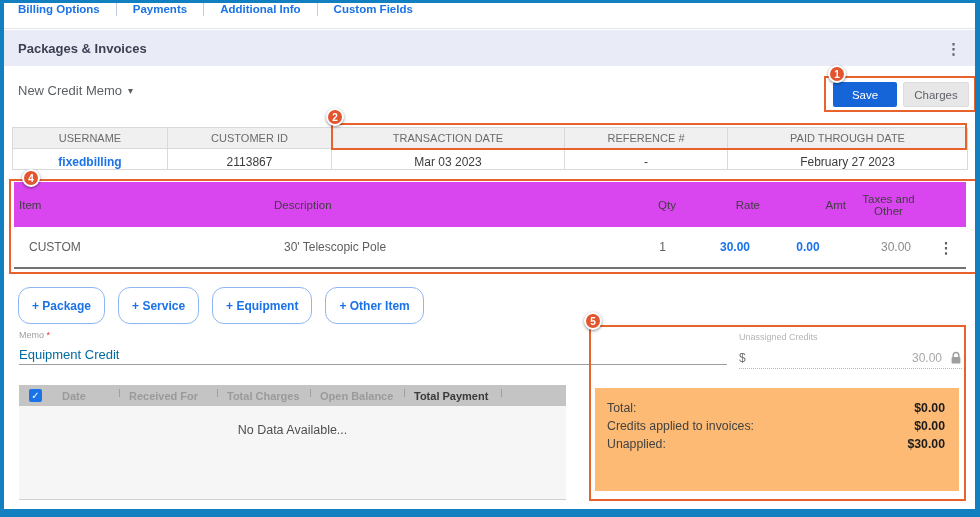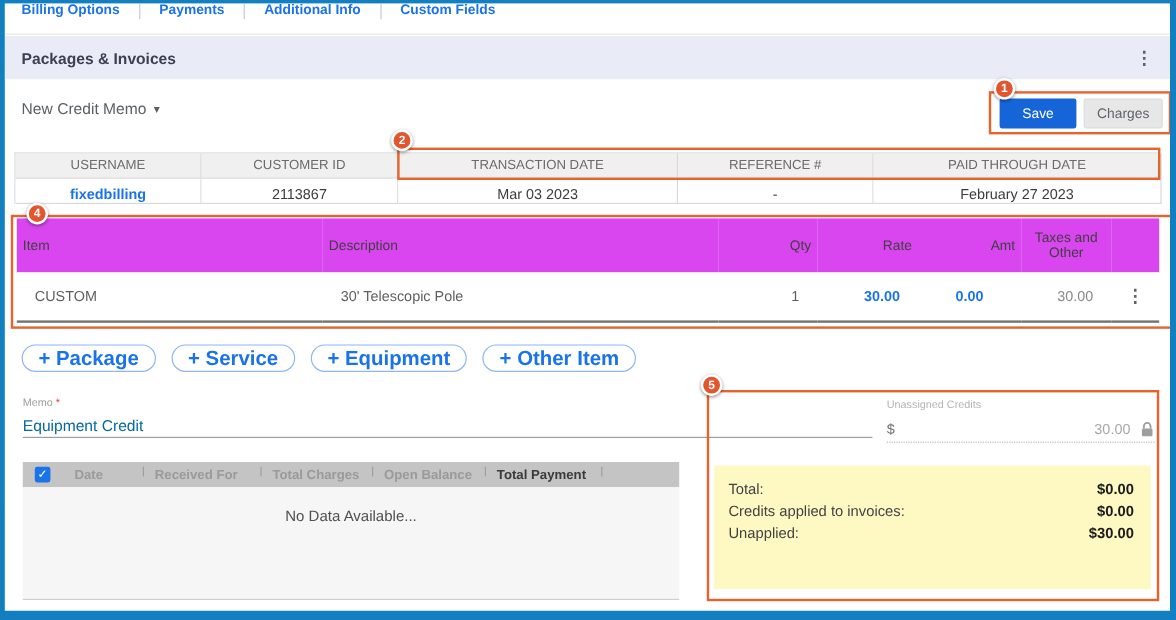--- a/index.html
+++ b/index.html
@@ -45,22 +45,22 @@
   .items-table .ih { background:#d946ef; color:#3f3f3f; font-size:11.5px; font-weight:500;
                      height:45px; display:flex; align-items:center; padding:0 5px; }
   .items-table .ir { background:#fff; height:42px; display:flex; align-items:center;
                      padding:0 15px; font-size:12px; color:#5f5f5f; border-bottom:2px solid #737373; }
   .ta-r { justify-content:flex-end; text-align:right; }
   .ta-c { justify-content:center; text-align:center; }
   .blue-val { color:#1a73e8; font-weight:700; cursor:pointer; }
   .gray-val { color:#8a8a8a; }
   
   .pills { position:absolute; left:14px; top:284px; display:flex; gap:13px; }
-  .pill { height:23px; padding:0 13px; border:1px solid #8fb6f3; border-radius:12px; background:#fff;
-          color:#1a73e8; font-size:17px; font-weight:700; display:flex; align-items:center; cursor:pointer; }
+  .pill { height:37px; padding:0 13px; border:1px solid #8fb6f3; border-radius:12px; background:#fff;
+          color:#1a73e8; font-size:12px; font-weight:700; display:flex; align-items:center; cursor:pointer; }
   
   .memo-label { position:absolute; left:15px; top:327px; font-size:9px; color:#9e9e9e; }
   .req { color:#e53935; }
   .memo-input { position:absolute; left:15px; top:341px; width:708px; height:21px; border:none;
                 border-bottom:1px solid #9e9e9e; font-size:13px; color:#0369a1; background:transparent;
                 font-family:"Liberation Sans", sans-serif; outline:none; }
   
   .uc-label { position:absolute; left:735px; top:329px; font-size:9px; color:#b4b4b4; }
   .uc-field { position:absolute; left:735px; top:345px; width:223px; height:21px;
               border-bottom:1px dotted #b9b9b9; display:flex; align-items:center;
@@ -77,21 +77,21 @@
   .ph.dark { color:#3a3a3a; }
   .ph .sep { position:absolute; left:0; top:4px; width:1px; height:8px; background:#9f9f9f; }
   .chkwrap { display:flex; align-items:center; justify-content:center; height:100%; }
   .chk { width:13px; height:13px; background:#1a73e8; border-radius:2px; color:#fff; font-size:10px;
          display:flex; align-items:center; justify-content:center; cursor:pointer; line-height:1; }
   .pay-body { position:absolute; left:15px; top:403px; width:547px; height:94px; background:#f6f6f6;
               border-bottom:1px solid #d0d0d0; }
   .no-data { position:absolute; left:15px; top:420px; width:547px; text-align:center;
              font-size:12.5px; color:#4f4f4f; }
   
-  .summary { position:absolute; left:591px; top:385px; width:364px; height:103px; background:#fef9c3;
+  .summary { position:absolute; left:591px; top:385px; width:364px; height:103px; background:#fdba74;
              padding:11px 14px 0 12px; }
   .sum-row { display:flex; justify-content:space-between; font-size:12.3px; color:#424242; line-height:18px; }
   .sum-val { font-weight:700; color:#1b1b1b; }
   
   .ann-box { position:absolute; border:2px solid #e8622d; pointer-events:none; }
   .box1 { left:820px; top:73px; width:152px; height:36px; }
   .box2 { left:327px; top:120px; width:636px; height:27px; }
   .box4 { left:5px;  top:176px; width:970px; height:95px; }
   .box5 { left:585px; top:322px; width:377px; height:176px; }
   .ann-circle { position:absolute; width:18px; height:18px; border-radius:50%; background:#e2552e;

